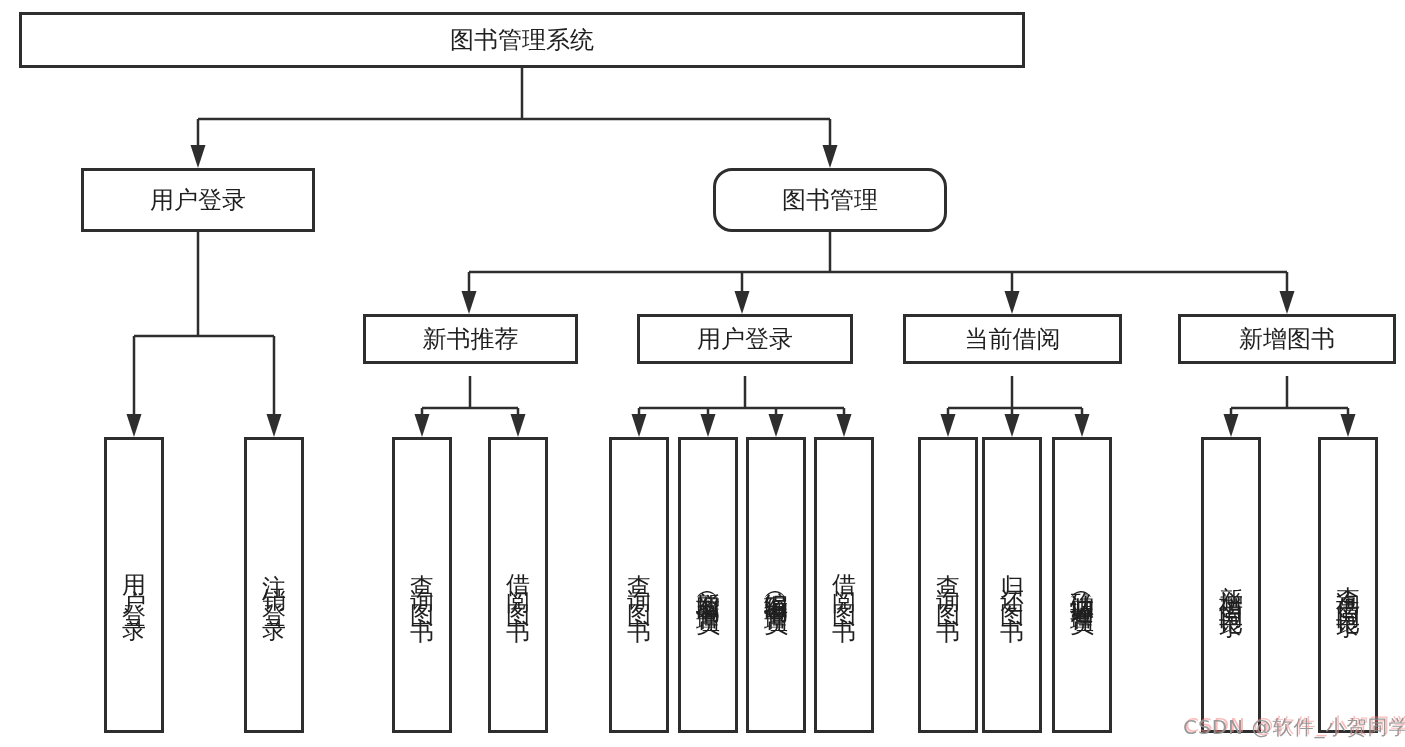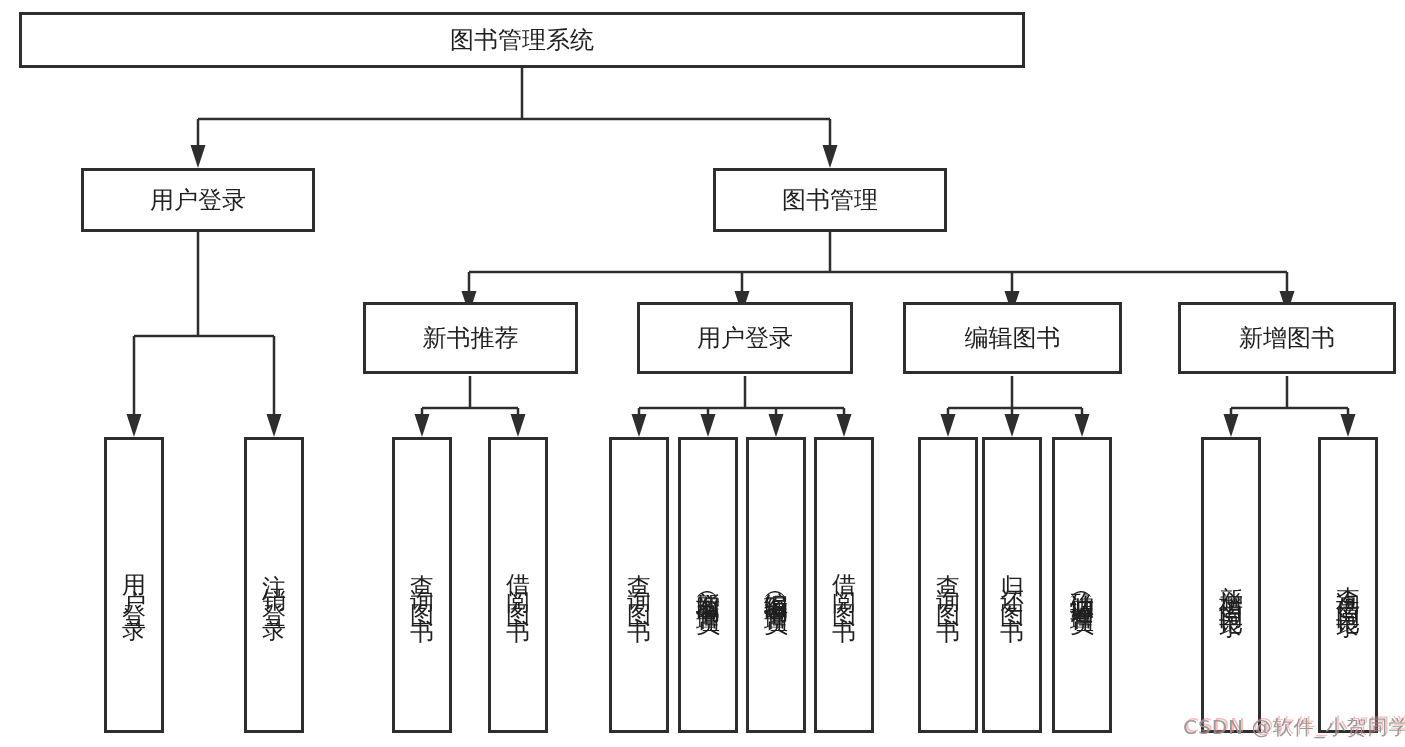--- a/index.html
+++ b/index.html
@@ -8,22 +8,22 @@
     font-family:"DejaVu Sans",sans-serif;color:#1f1f1f;overflow:hidden;
   }
   .wires{position:absolute;left:0;top:0;width:1405px;height:747px;}
   .box{
     position:absolute;background:#fff;border:3px solid #2e2e2e;
     box-sizing:border-box;display:flex;align-items:center;justify-content:center;
     font-size:24px;line-height:1;white-space:nowrap;
   }
   .root{left:19px;top:12px;width:1006px;height:56px;}
   .l2{top:168px;width:234px;height:64px;}
-  .l2a{left:81px;}  .l2b{left:713px;}
-  .l3{top:302px;height:72px;font-family:Liberation Serif, serif;}
+  .l2a{left:81px;}  .l2b{left:713px;border-radius:19px;}
+  .l3{top:314px;height:50px;font-family:Liberation Serif, serif;}
   .l3a{left:363px;width:215px;} .l3b{left:637px;width:216px;}
   .l3c{left:903px;width:219px;} .l3d{left:1178px;width:218px;}
   .leaf{top:437px;width:60px;height:296px;}
   .vtext{writing-mode:vertical-rl;font-size:24px;line-height:1;}
   .v4{letter-spacing:15px;}
   .v6{letter-spacing:6px;}
   .v9{letter-spacing:3px;}
   .watermark{
     position:absolute;left:1183px;top:714px;font-size:20px;letter-spacing:1px;
     color:rgba(148,148,148,0.95);
@@ -78,21 +78,21 @@
     <span>图书管理</span>
   </div>
 
   <div class="box l3 l3a">
     <span>新书推荐</span>
   </div>
   <div class="box l3 l3b">
     <span>用户登录</span>
   </div>
   <div class="box l3 l3c">
-    <span>编辑图书</span>
+    <span>当前借阅</span>
   </div>
   <div class="box l3 l3d">
     <span>新增图书</span>
   </div>
 
   <div class="box leaf" style="left:104px">
     <span class="vtext v4">用户登录</span>
   </div>
   <div class="box leaf" style="left:244px">
     <span class="vtext v4">注销登录</span>

